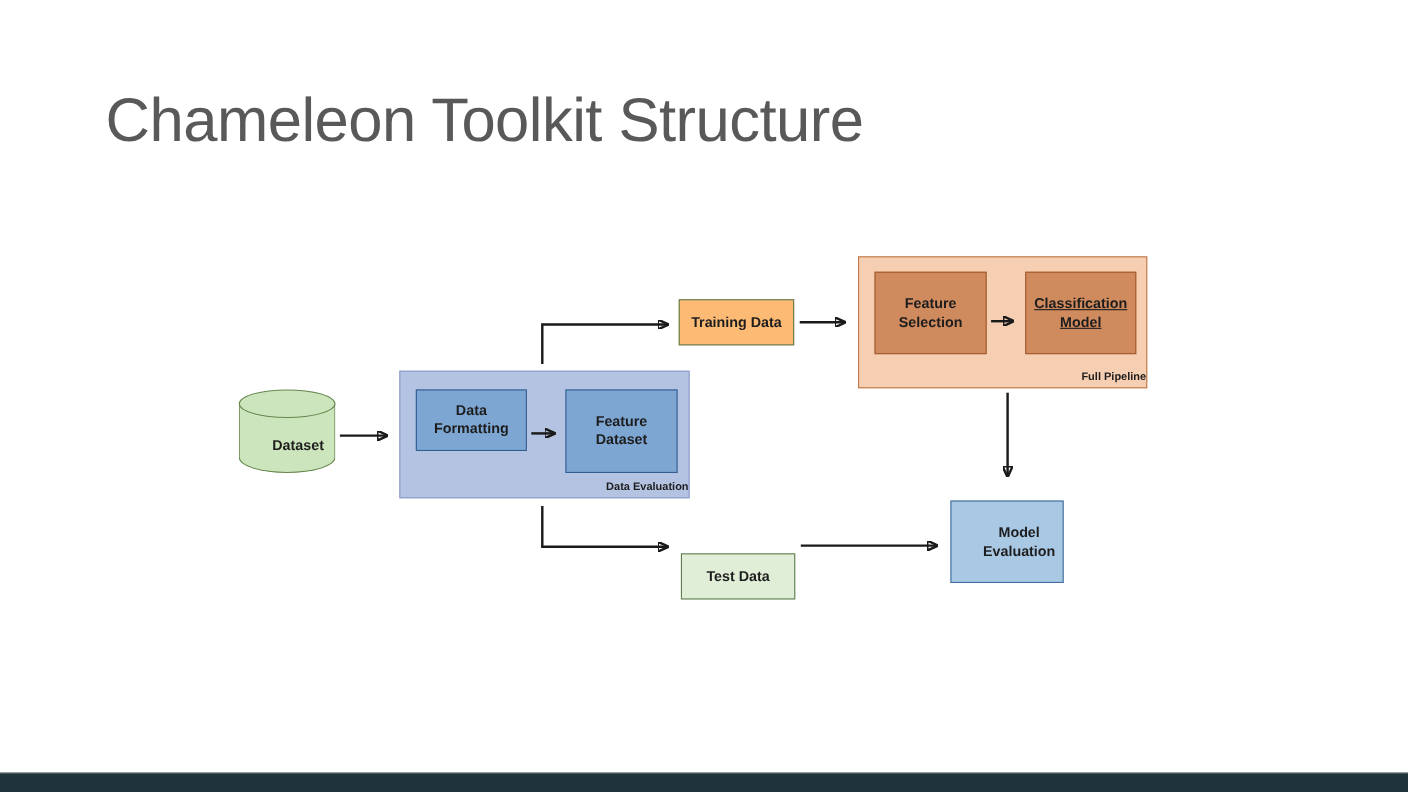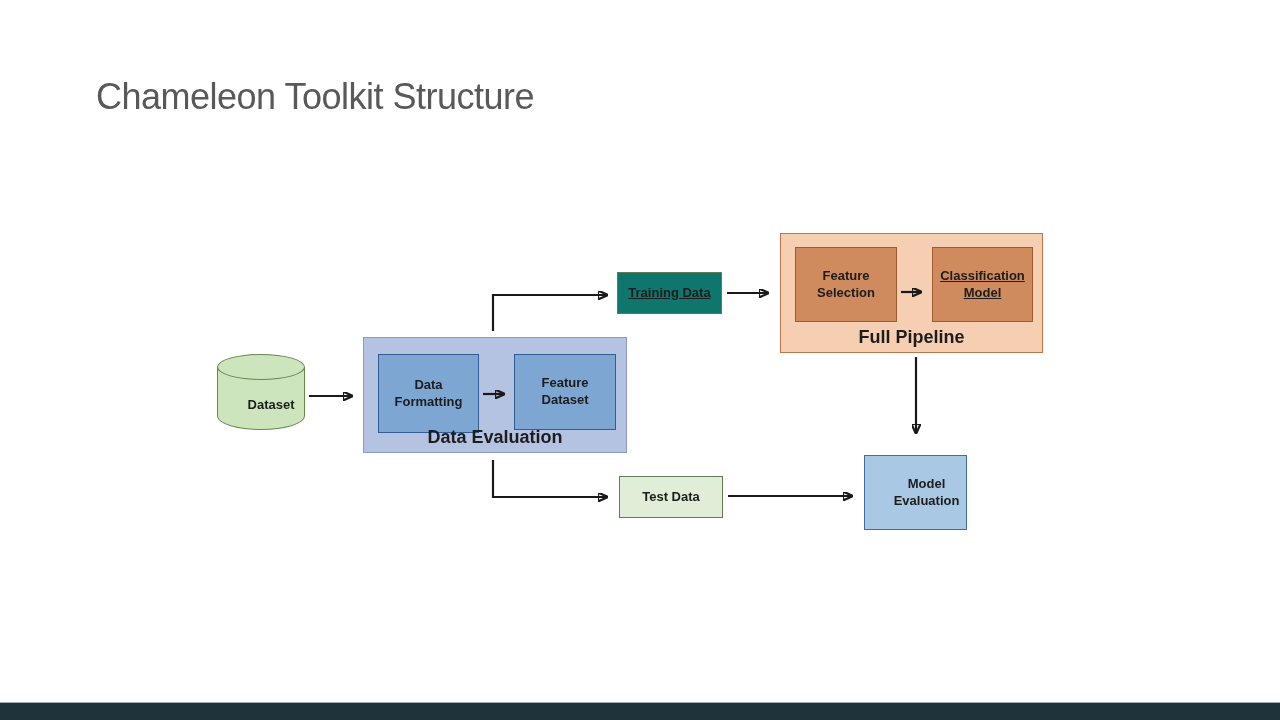--- a/index.html
+++ b/index.html
@@ -7,42 +7,42 @@
   body {
     font-family: "Liberation Sans", "DejaVu Sans", sans-serif;
     width: 1280px; height: 720px; overflow: hidden; position: relative;
   }
   .slide {
     position: absolute; left: 0; top: 0; width: 1280px; height: 720px;
     background: #ffffff;
   }
   .page-title {
     position: absolute; left: 96px; top: 76px;
-    font-size: 36px; font-weight: 300; letter-spacing: -0.5px;
+    font-size: 56px; font-weight: 300; letter-spacing: -0.5px;
     color: #595959;
   }
   
   .node, .group {
     position: absolute; border: 1.5px solid #888;
     display: flex; align-items: center; justify-content: center;
     text-align: center;
   }
   .node {
     font-size: 13px; font-weight: 600; color: #1d1d1d; line-height: 1.3;
     padding: 2px 8px;
   }
   .group { display: block; }
   .group-label {
     position: absolute; left: 0; right: 0; bottom: 4px;
-    font-size: 18px; font-weight: 600; color: #1d1d1d; text-align: center;
+    font-size: 10px; font-weight: 600; color: #1d1d1d; text-align: right;
   }
   .inner { position: absolute; }
   
   .dp-group   { left: 363px; top: 337px; width: 264px; height: 116px; }
-  .dp-box1    { left: 14px;  top: 16px;  width: 101px; height: 79px; }
+  .dp-box1    { left: 14px;  top: 16px;  width: 101px; height: 56px; }
   .dp-box2    { left: 150px; top: 16px;  width: 102px; height: 76px; }
   
   .fp-group   { left: 780px; top: 233px; width: 263px; height: 120px; }
   .fp-box1    { left: 14px;  top: 13px;  width: 102px; height: 75px; }
   .fp-box2    { left: 151px; top: 13px;  width: 101px; height: 75px; text-decoration: underline; }
   
   .training   { left: 617px; top: 272px; width: 105px; height: 42px; }
   .testdata   { left: 619px; top: 476px; width: 104px; height: 42px; }
   .modeleval  { left: 864px; top: 455px; width: 103px; height: 75px; padding-left: 30px; }
   
@@ -86,25 +86,25 @@
   <div class="group dp-group" style="background-color: rgb(181, 195, 226); border-color: rgb(139, 155, 201);">
     <div class="node inner dp-box1" style="background-color: rgb(125, 166, 211); border-color: rgb(49, 93, 146);">
       <span>Data Formatting</span>
     </div>
     <div class="node inner dp-box2" style="background-color: rgb(125, 166, 211); border-color: rgb(49, 93, 146);">
       <span>Feature Dataset</span>
     </div>
     <div class="group-label">Data Evaluation</div>
   </div>
 
-  <div class="node training" style="background-color: #0f766e; border-color: rgb(94, 125, 82); text-decoration: underline;">
+  <div class="node training" style="background-color: #fdba74; border-color: rgb(94, 125, 82);">
     <span>Training Data</span>
   </div>
 
-  <div class="node testdata" style="background-color: rgb(225, 238, 215); border-color: rgb(94, 125, 82);">
+  <div class="node testdata" style="background-color: rgb(225, 238, 215); border-color: rgb(94, 125, 82); margin-top: 27px;">
     <span>Test Data</span>
   </div>
 
   <div class="group fp-group" style="background-color: rgb(246, 207, 178); border-color: rgb(189, 119, 70);">
     <div class="node inner fp-box1" style="background-color: rgb(207, 138, 94); border-color: rgb(160, 90, 46);">
       <span>Feature Selection</span>
     </div>
     <div class="node inner fp-box2" style="background-color: rgb(207, 138, 94); border-color: rgb(160, 90, 46);">
       <span>Classification Model</span>
     </div>

